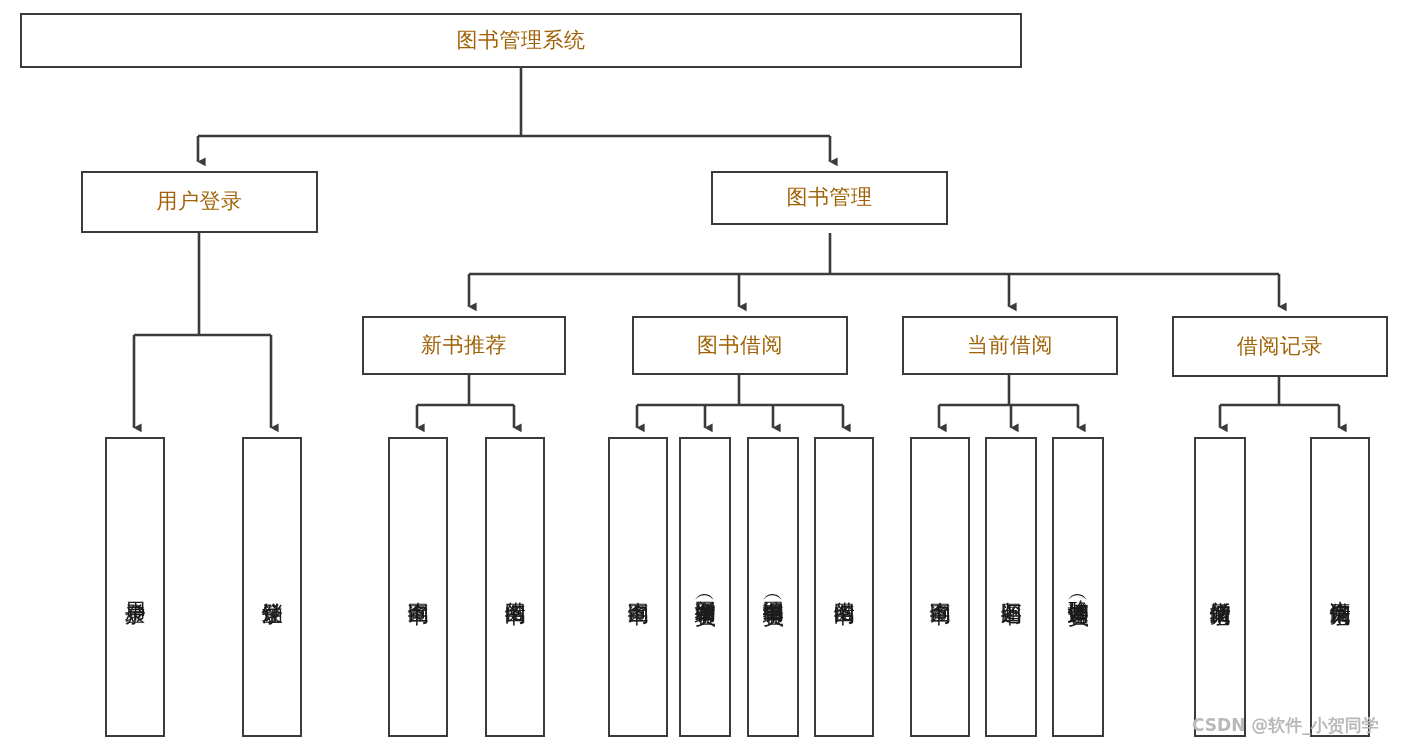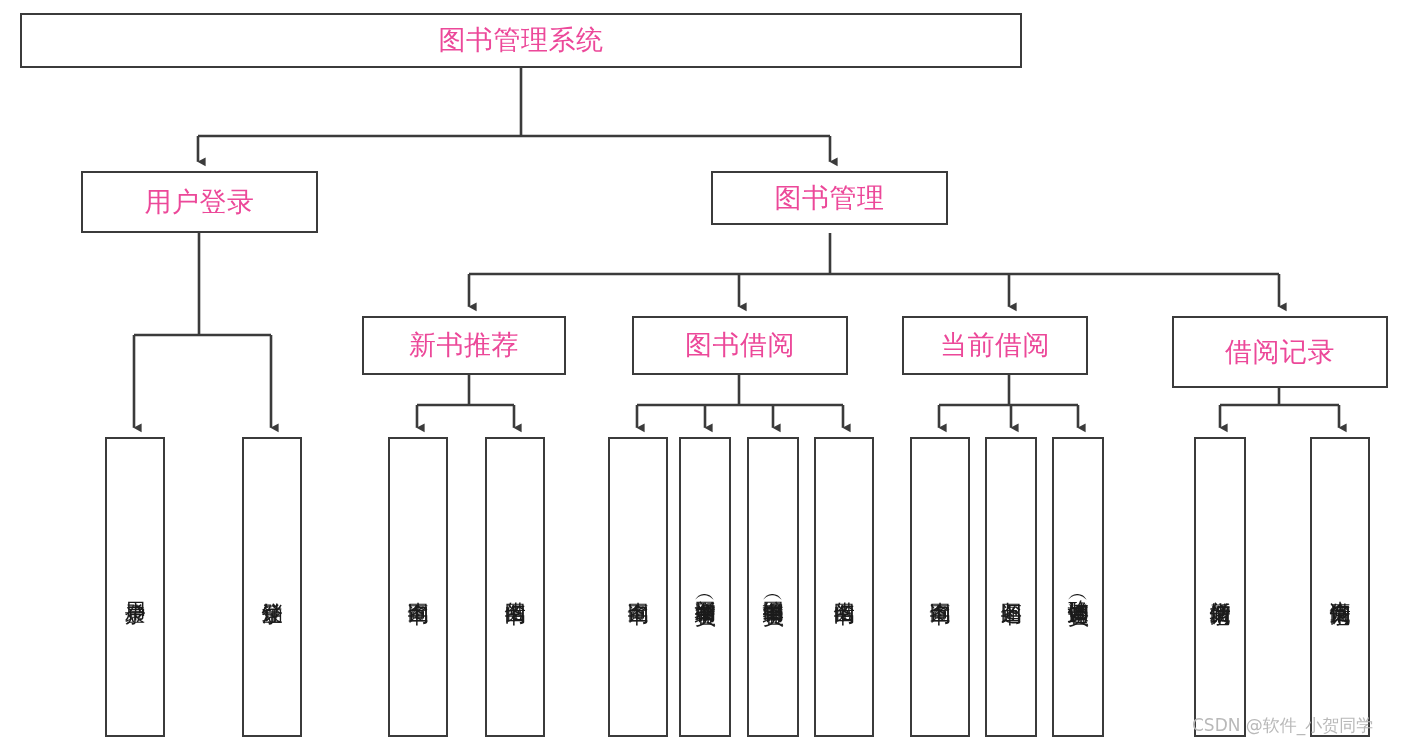--- a/index.html
+++ b/index.html
@@ -30,22 +30,22 @@
     position: absolute;
     box-sizing: border-box;
     background: #ffffff;
     border: 2px solid #3b3b3b;
     display: flex;
     align-items: center;
     justify-content: center;
     overflow: hidden;
   }
   .node-label-h {
-    font-size: 27px;
-    color: #ec4899;
+    font-size: 21px;
+    color: #a16207;
     line-height: 1.2;
     letter-spacing: 0.5px;
     white-space: nowrap;
     text-align: center;
   }
   .node-label-v {
     font-size: 21px;
     color: #1b1b1b;
     line-height: 1.25;
     letter-spacing: 1px;
@@ -119,24 +119,24 @@
       </div>
       <div class="node-box" style="left: 711px; top: 171px; width: 237px; height: 54px;">
         <span class="node-label-h">图书管理</span>
       </div>
       <div class="node-box" style="left: 362px; top: 316px; width: 204px; height: 59px;">
         <span class="node-label-h">新书推荐</span>
       </div>
       <div class="node-box" style="left: 632px; top: 316px; width: 216px; height: 59px;">
         <span class="node-label-h">图书借阅</span>
       </div>
-      <div class="node-box" style="left: 902px; top: 316px; width: 186px; height: 59px;">
+      <div class="node-box" style="left: 902px; top: 316px; width: 216px; height: 59px;">
         <span class="node-label-h">当前借阅</span>
       </div>
-      <div class="node-box" style="left: 1172px; top: 316px; width: 216px; height: 72px;">
+      <div class="node-box" style="left: 1172px; top: 316px; width: 216px; height: 61px;">
         <span class="node-label-h">借阅记录</span>
       </div>
       <div class="node-box" style="left: 105px; top: 437px; width: 60px; height: 300px;">
         <span class="node-label-v">用户登录</span>
       </div>
       <div class="node-box" style="left: 242px; top: 437px; width: 60px; height: 300px;">
         <span class="node-label-v">注销登录</span>
       </div>
       <div class="node-box" style="left: 388px; top: 437px; width: 60px; height: 300px;">
         <span class="node-label-v">查询图书</span>
@@ -166,15 +166,15 @@
         <span class="node-label-v">确认归还（管理员）</span>
       </div>
       <div class="node-box" style="left: 1194px; top: 437px; width: 52px; height: 300px;">
         <span class="node-label-v">新增借阅记录</span>
       </div>
       <div class="node-box" style="left: 1310px; top: 437px; width: 60px; height: 300px;">
         <span class="node-label-v">查询借阅记录</span>
       </div>
     </div>
 
-  <div class="watermark" style="left: 1192px; top: 714px;">CSDN @软件_小贺同学</div>
+  <div class="watermark" style="left: 1192px; top: 714px; font-weight: bold;">CSDN @软件_小贺同学</div>
 
 </div>
 
 </body></html>

